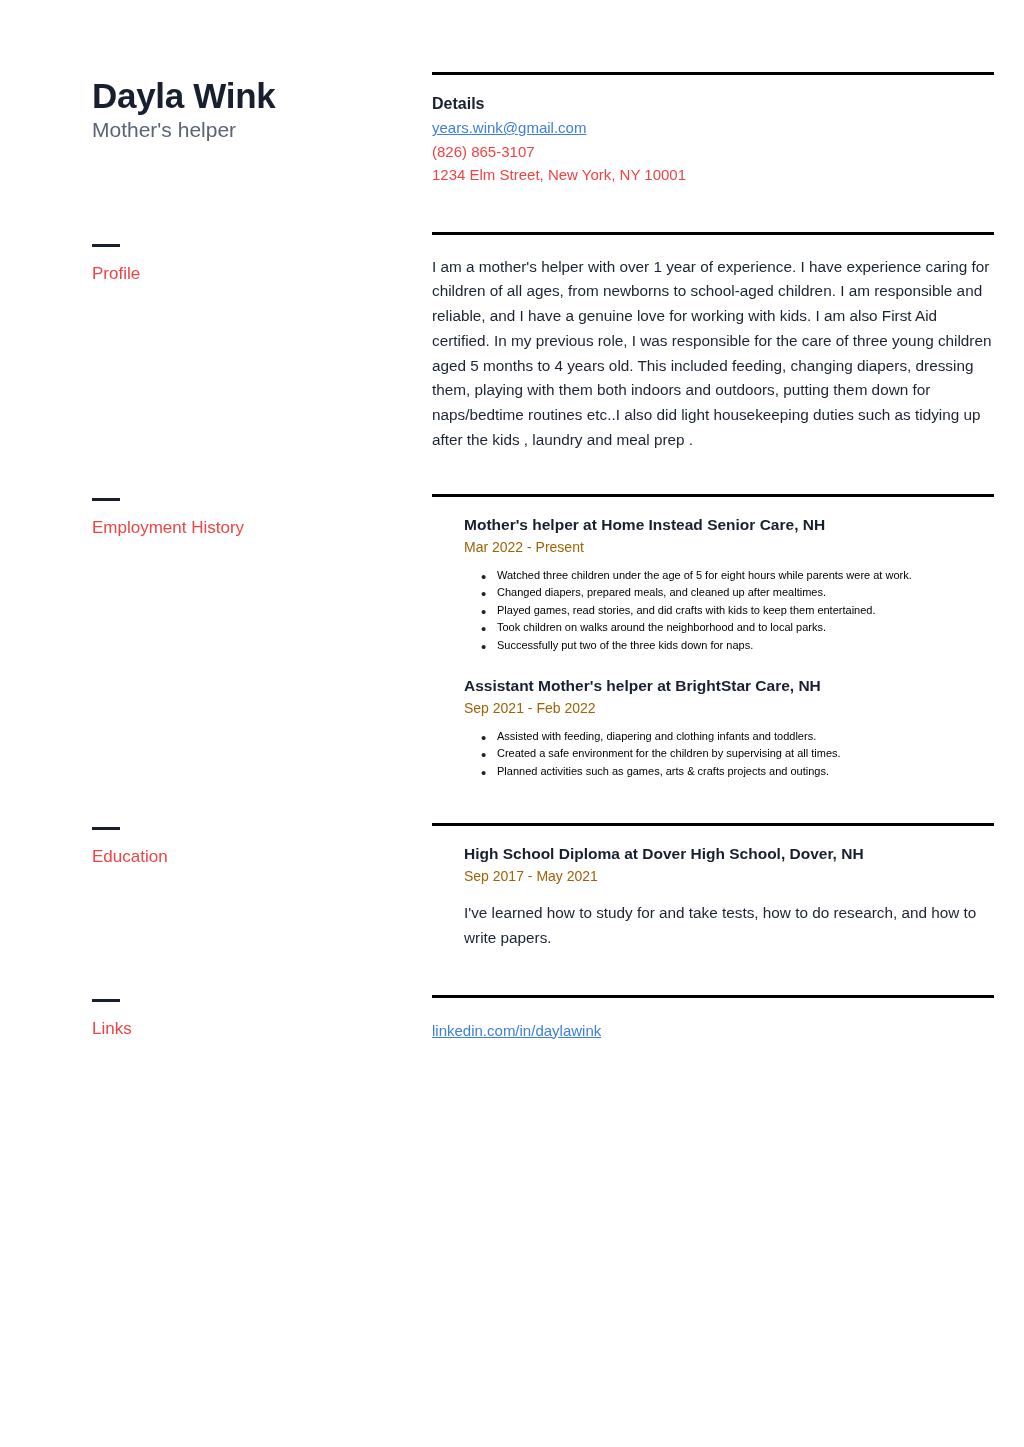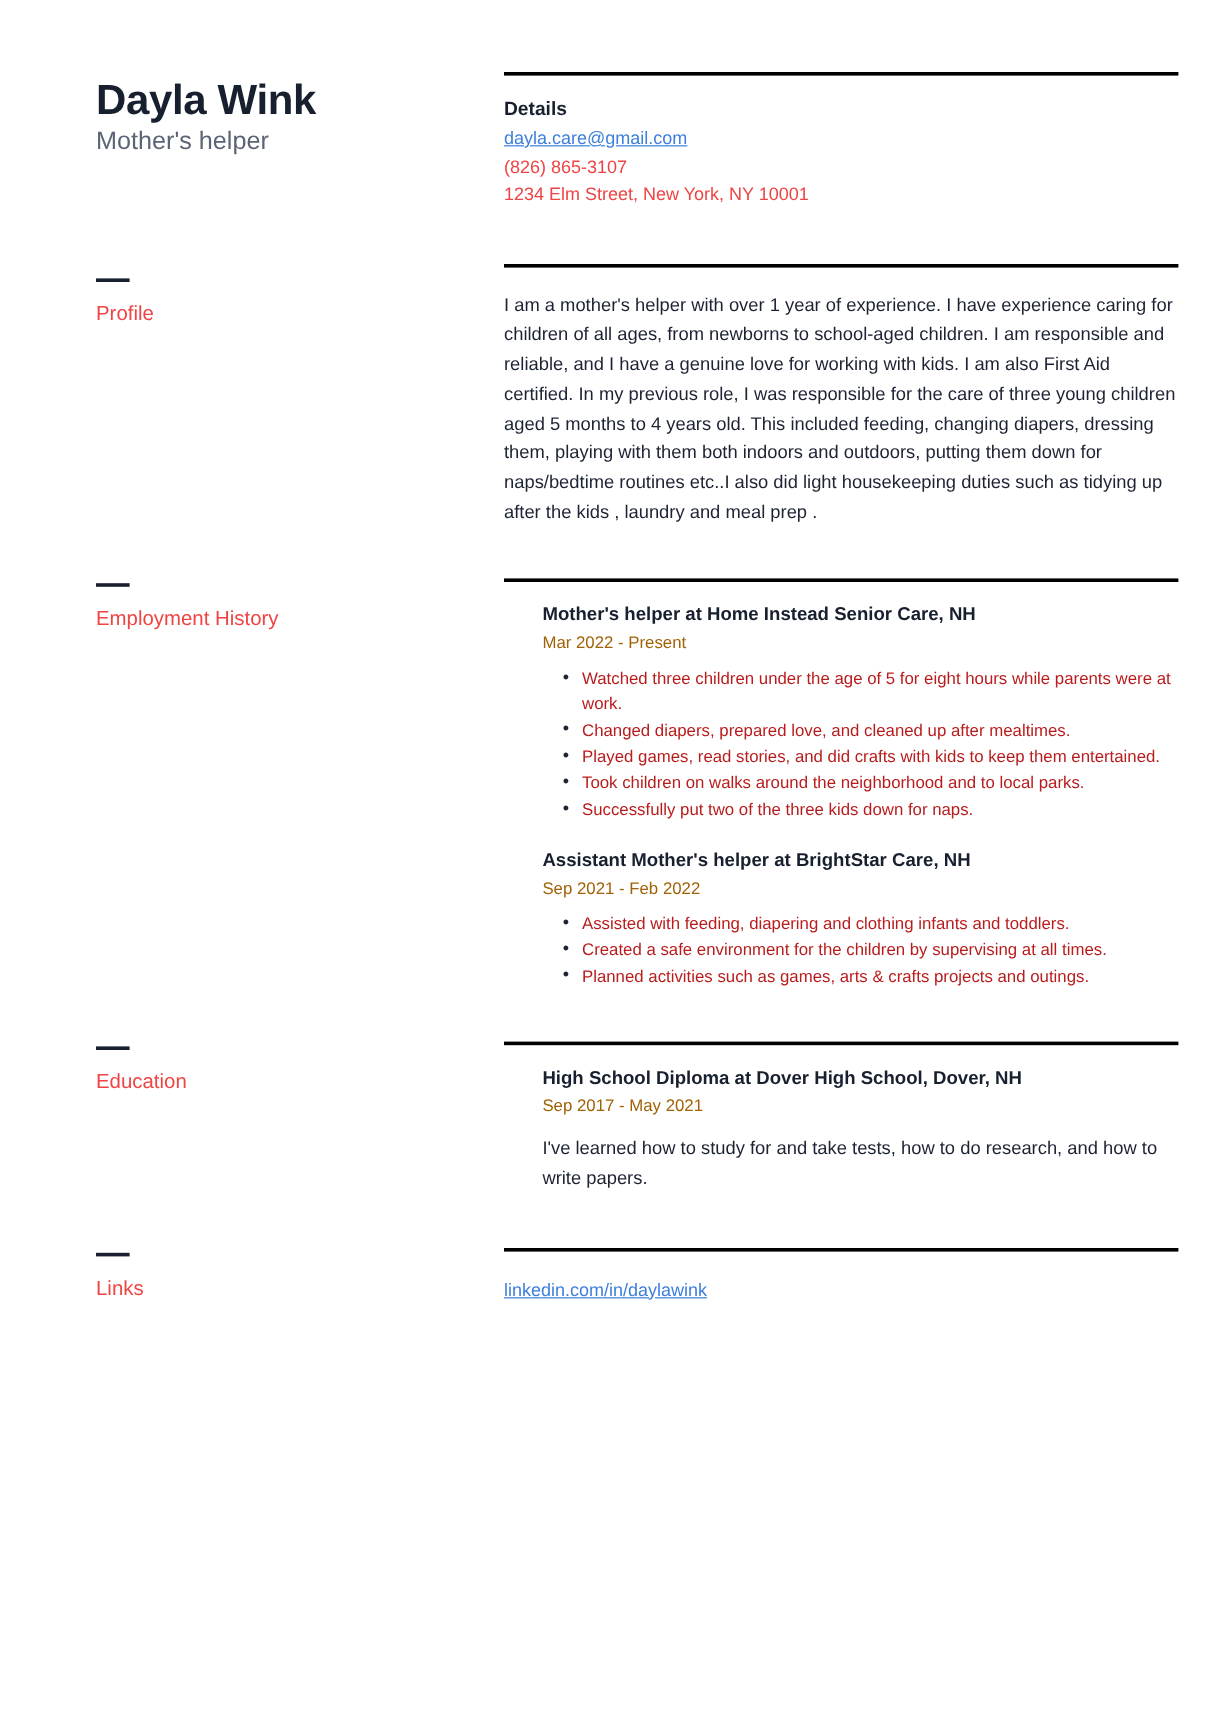--- a/index.html
+++ b/index.html
@@ -15,21 +15,21 @@
     font-family: "Liberation Sans", "DejaVu Sans", sans-serif;
     color: #1c2333;
     -webkit-font-smoothing: antialiased;
   }
 
   .page {
     position: relative;
     width: 1024px;
     height: 1447px;
     background: #ffffff;
-    padding: 4px;
+    padding: 16px;
   }
 
   
   .resume {
     display: grid;
     grid-template-columns: 326px 562px;
     column-gap: 14px;
     padding: 56px 60px 0 76px;
   }
 
@@ -115,23 +115,23 @@
     margin: 0 0 9px 0;
     line-height: 1.4;
   }
   ul.bullets {
     margin: 0;
     padding: 0 0 0 33px;
     list-style: none;
   }
   ul.bullets li {
     position: relative;
-    font-size: 14px;
+    font-size: 11px;
     line-height: 1.5;
-    color: #b91c1c;
+    color: #000000;
     margin-bottom: 1px;
   }
   ul.bullets li::before {
     content: "\2022";
     position: absolute;
     left: -16px;
     top: -1px;
     font-size: 15px;
     color: #1c2333;
   }
@@ -146,21 +146,21 @@
 
     <div class="col-left" style="padding-top:4px;">
       <h1 class="name">Dayla Wink</h1>
       <p class="job-title">Mother's helper</p>
     </div>
 
     <div class="col-right">
       <div class="rule"></div>
       <div class="details-heading">Details</div>
       <div>
-        <a class="link" href="#">dayla.care@gmail.com</a>
+        <a class="link" href="#">years.wink@gmail.com</a>
       </div>
       <div class="detail-line">(826) 865-3107</div>
       <div class="detail-line">1234 Elm Street, New York, NY 10001</div>
     </div>
 
     <div class="col-left side-section" style="margin-top:57px;">
       <div class="side-dash"></div>
       <div class="side-label">Profile</div>
     </div>
 
@@ -175,21 +175,21 @@
     </div>
 
     <div class="col-right" style="margin-top:41px;">
       <div class="rule" style="margin-bottom:18px;"></div>
 
       <div class="entry">
         <div class="block-title">Mother's helper at Home Instead Senior Care, NH</div>
         <div class="entry-dates">Mar 2022 - Present</div>
         <ul class="bullets">
           <li>Watched three children under the age of 5 for eight hours while parents were at work.</li>
-          <li>Changed diapers, prepared love, and cleaned up after mealtimes.</li>
+          <li>Changed diapers, prepared meals, and cleaned up after mealtimes.</li>
           <li>Played games, read stories, and did crafts with kids to keep them entertained.</li>
           <li>Took children on walks around the neighborhood and to local parks.</li>
           <li>Successfully put two of the three kids down for naps.</li>
         </ul>
       </div>
 
       <div class="entry">
         <div class="block-title">Assistant Mother's helper at BrightStar Care, NH</div>
         <div class="entry-dates">Sep 2021 - Feb 2022</div>
         <ul class="bullets">

